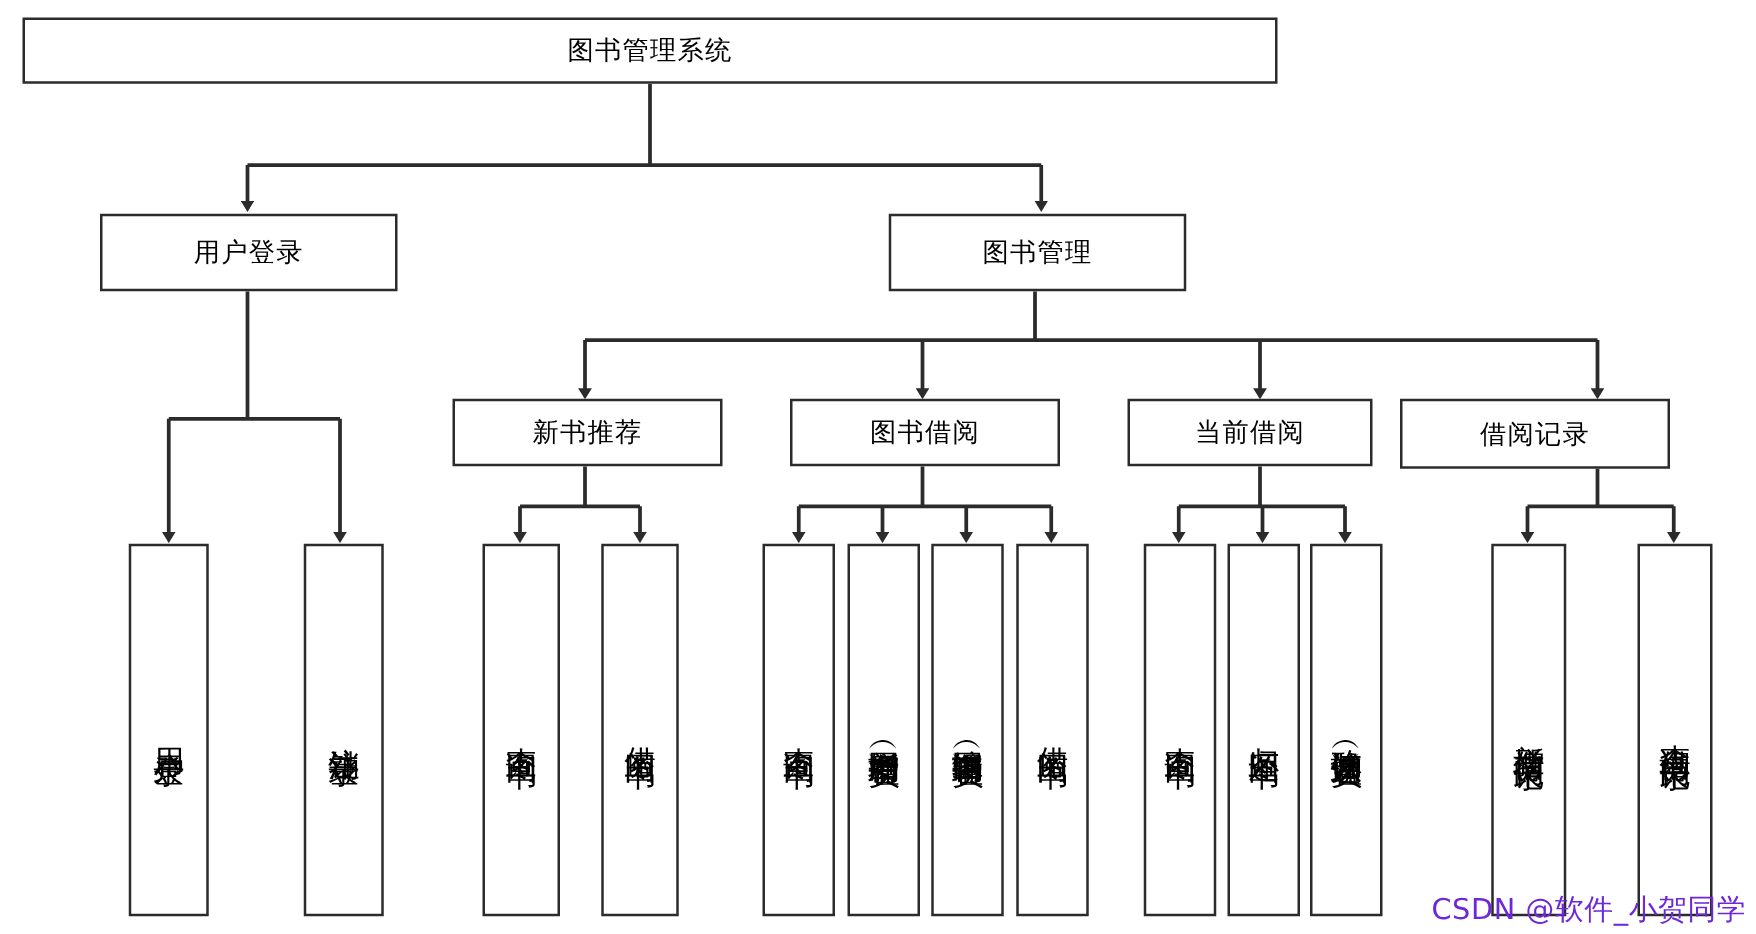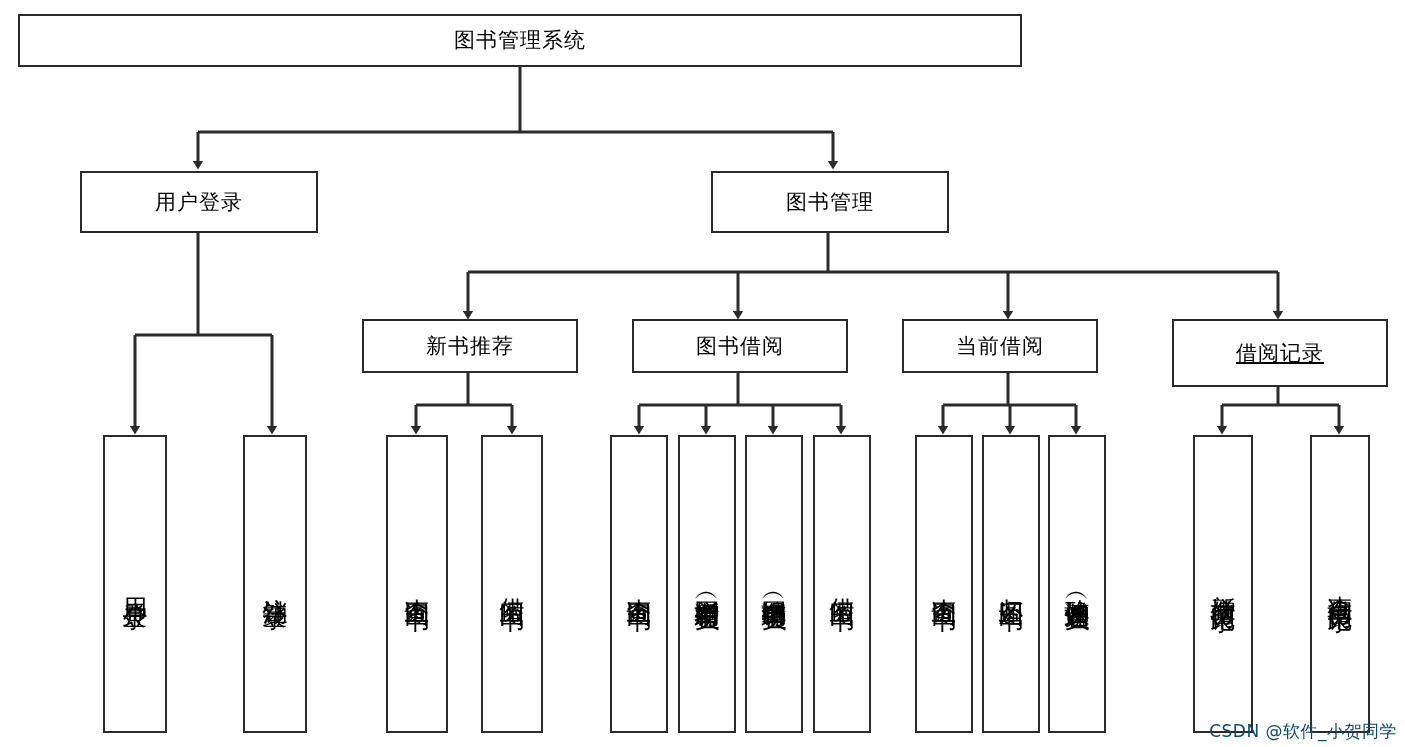--- a/index.html
+++ b/index.html
@@ -63,22 +63,22 @@
     max-height: 100%;
   }
   .node.vert.long .node-label {
     font-size: 25px;
     letter-spacing: 1px;
   }
   .watermark {
     position: absolute;
     right: 8px;
     bottom: 4px;
-    font-size: 17px;
-    color: #0c4a6e;
+    font-size: 23px;
+    color: #6d28d9;
     z-index: 6;
     white-space: nowrap;
     letter-spacing: 0.5px;
     pointer-events: none;
   }
 </style>
 </head>
 <body>
 
 <div id="diagram-root">
@@ -150,21 +150,21 @@
   </div>
 
   <div class="node horiz" style="left:632px; top:319px; width:216px; height:54px;">
     <span class="node-label">图书借阅</span>
   </div>
 
   <div class="node horiz" style="left:902px; top:319px; width:196px; height:54px;">
     <span class="node-label">当前借阅</span>
   </div>
 
-  <div class="node horiz" style="left:1172px; top:319px; width:216px; height:68px;text-decoration:underline;">
+  <div class="node horiz" style="left:1120px; top:319px; width:216px; height:56px;">
     <span class="node-label">借阅记录</span>
   </div>
 
   <div class="node vert" style="left:103px; top:435px; width:64px; height:298px;">
     <span class="node-label">用户登录</span>
   </div>
 
   <div class="node vert" style="left:243px; top:435px; width:64px; height:298px;">
     <span class="node-label">注销登录</span>
   </div>

